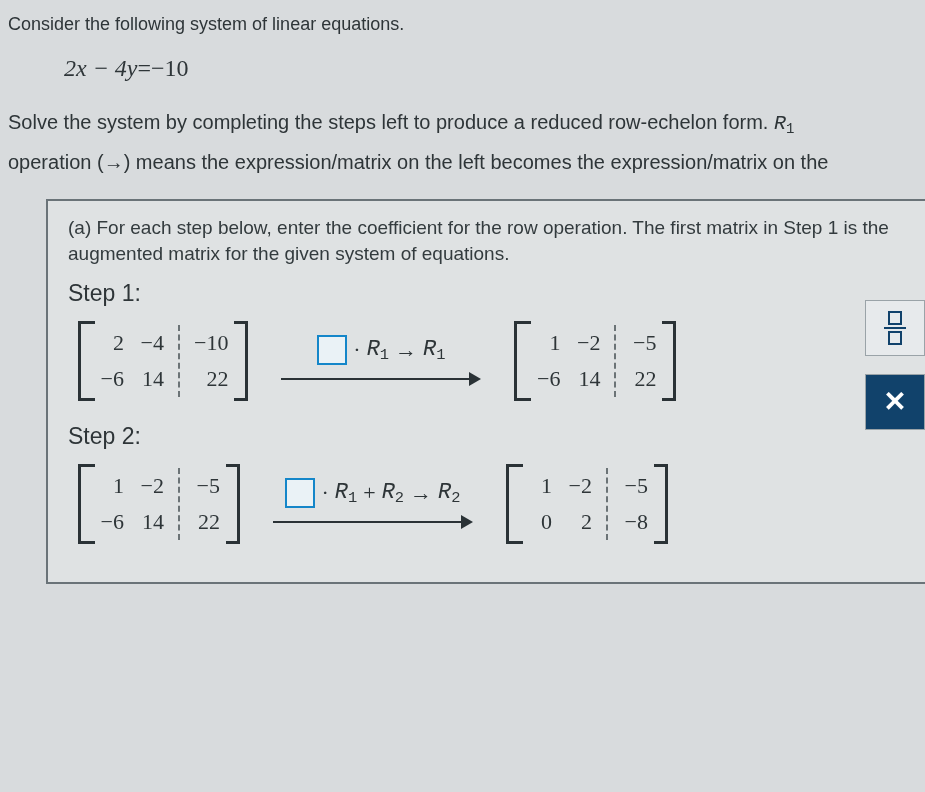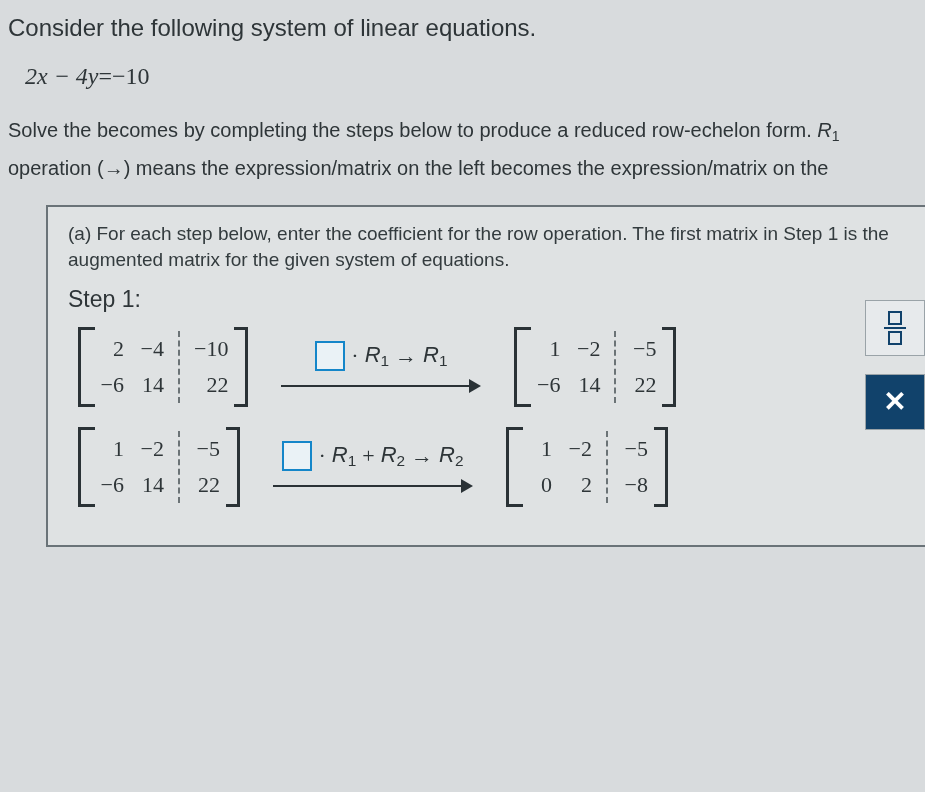--- a/index.html
+++ b/index.html
@@ -8,25 +8,25 @@
     width: 925px;
     height: 792px;
     font-family: Arial, Helvetica, sans-serif;
     background: #d8dbdd;
     color: #2e3538;
     overflow: hidden;
     position: relative;
     padding: 12px 0 0 8px;
     line-height: 1.35;
   }
-  .intro { font-size: 24px; margin: 0 0 16px 0; }
-  .equations { margin: 8px 0 18px 17px; font-family: 'Times New Roman', serif; font-size: 24px; font-style: italic; line-height: 1.35; }
+  .intro { font-size: 18px; margin: 0 0 16px 0; }
+  .equations { margin: 8px 0 18px 56px; font-family: 'Times New Roman', serif; font-size: 24px; font-style: italic; line-height: 1.35; }
   .equations div { white-space: nowrap; }
   .instr { font-size: 20px; line-height: 1.9; }
-  .ital { font-family: Liberation Sans, sans-serif; font-style: italic; }
+  .ital { font-family: Liberation Mono, monospace; font-style: italic; }
   .sub { font-size: 0.7em; vertical-align: -0.25em; font-style: normal; }
   .normal-sym { font-style: normal; }
 
   .panel {
     border: 2px solid #6a7378;
     background: #dfe2e3;
     margin: 18px 0 12px 38px;
     width: 896px;
     padding: 14px 20px 18px 20px;
     position: relative;
@@ -172,21 +172,21 @@
 
 <div class="intro">Consider the following system of linear equations.</div>
 
 <div class="equations">
   <div>
     <span>2x − 4y</span><span class="normal-sym">=</span><span class="normal-sym">−10</span>
   </div>
 </div>
 
 <div class="instr">
-  <span>Solve the becomes by completing the steps below to produce a reduced row-echelon form. </span><span class="ital"><span>R</span><span class="sub">1</span></span>
+  <span>Solve the system by completing the steps left to produce a reduced row-echelon form. </span><span class="ital"><span>R</span><span class="sub">1</span></span>
   <br>
   <span>operation </span><span class="normal-sym">(→)</span><span> means the expression/matrix on the left becomes the expression/matrix on the</span>
 </div>
 
 <div class="panel">
   <div class="panel-text">(a) For each step below, enter the coefficient for the row operation. The first matrix in Step 1 is the augmented matrix for the given system of equations.</div>
   <div class="step-label">Step 1:</div>
 
   <div class="step-row">
 
@@ -223,20 +223,21 @@
         <span class="divider-cell"></span>
         <span>−5</span>
         <span>−6</span>
         <span>14</span>
         <span>22</span>
       </div>
       <div class="bracket right"></div>
     </div>
   </div>
 
+  <div class="step-label">Step 2:</div>
 
   <div class="step-row">
 
     <div class="matrix">
       <div class="bracket left"></div>
       <div class="matrix-body">
         <span>1</span>
         <span>−2</span>
         <span class="divider-cell"></span>
         <span>−5</span>

